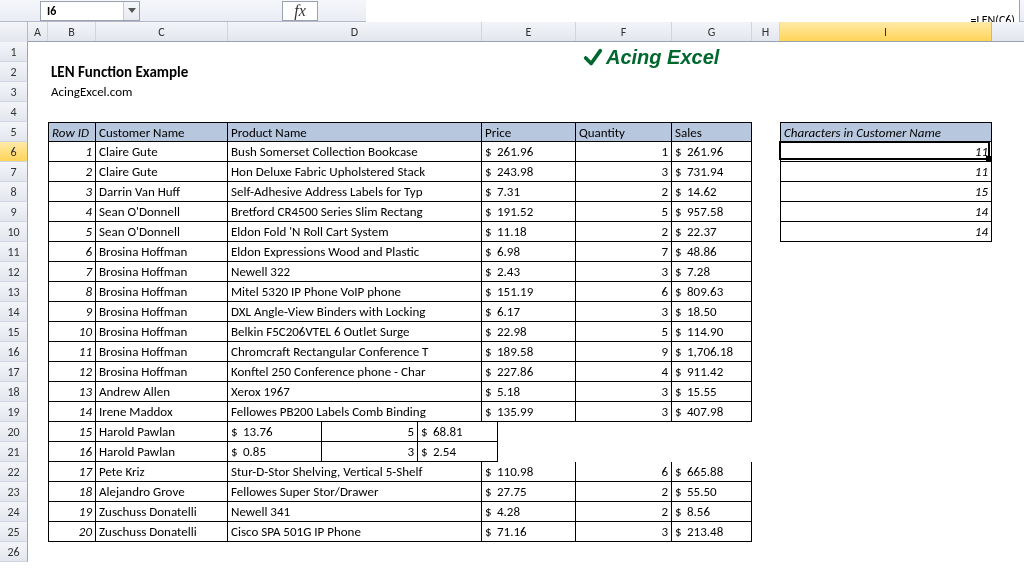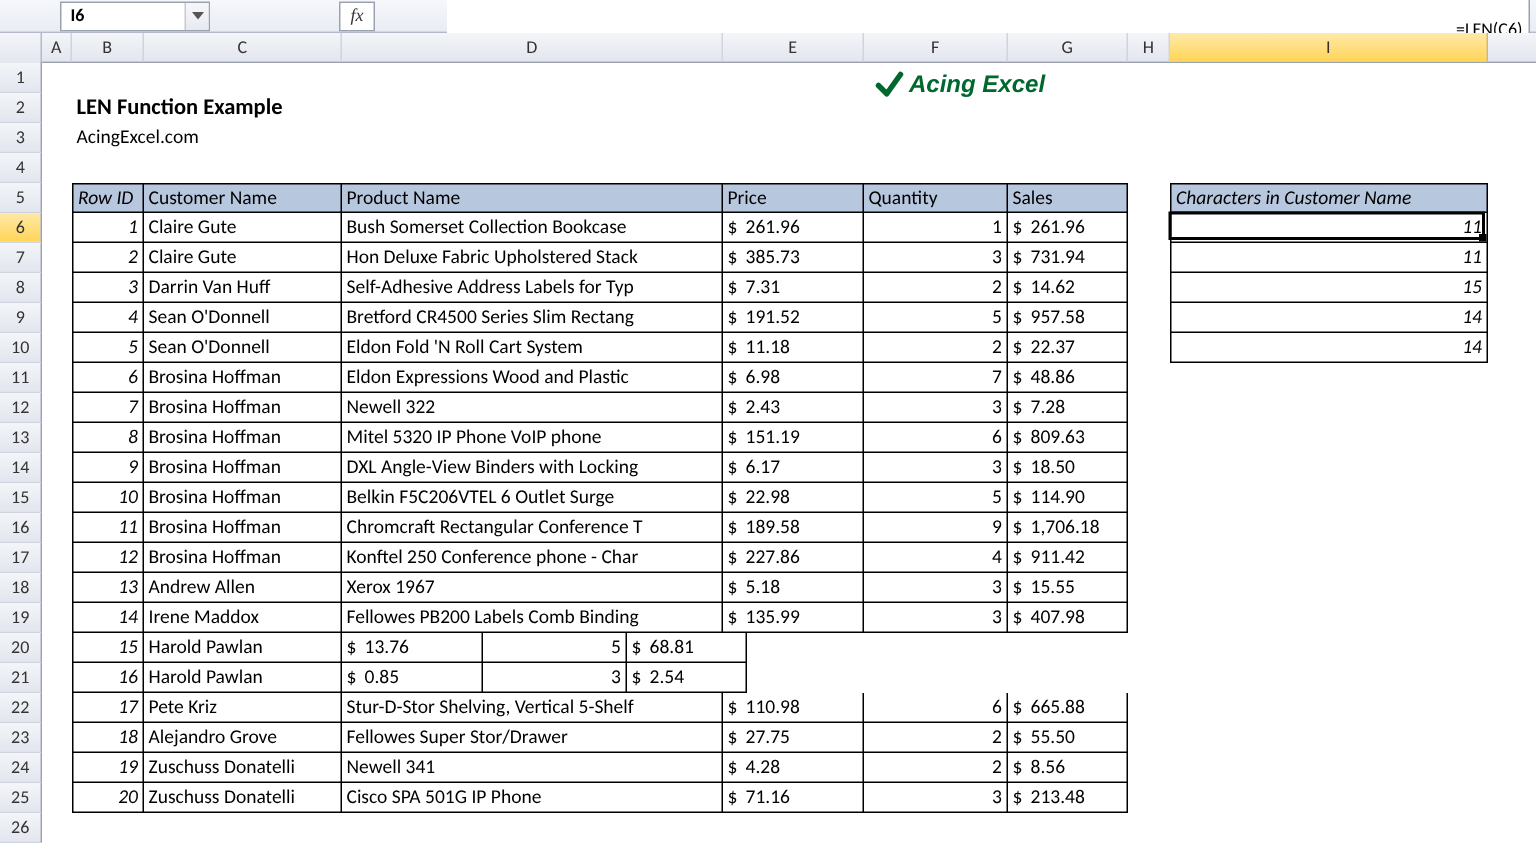--- a/index.html
+++ b/index.html
@@ -31,25 +31,25 @@
     font-weight: bold;
   }
   .name-drop {
     position: absolute; right: 0; top: 0; bottom: 0; width: 16px;
     display: flex; align-items: center; justify-content: center;
     border-left: 1px solid #c4c9d4;
     background: linear-gradient(#f6f7fa,#e7eaf0);
   }
   .name-drop svg { display:block; }
   .fx-btn {
-    width: 24px; height: 20px; margin-left: 36px;
+    width: 36px; height: 20px; margin-left: 92px;
     display:flex; align-items:center; justify-content:center;
     background:#fff; border:1px solid #9aa2b0;
     font-style: italic; font-family: "Times New Roman", serif;
-    font-size: 12px; color:#333;
+    font-size: 16px; color:#333;
   }
   .formula-input {
     flex: 1; height: 20px; margin: 0 4px 0 0;
     background:#fff; border:1px solid #9aa2b0; border-left:none;
     padding: 12px 4px; line-height:18px;text-align:right;
   }
 
   
   .grid {
     position: relative;
@@ -130,21 +130,21 @@
   
   .title1 { font-weight: bold; font-size: 15px; }
   .sub1 { font-size: 13px; }
 
   
   .logo {
     position: absolute;
     left: 582px; top: 24px;
     display:flex; align-items:center;
     font-family: Arial, sans-serif;
-    font-size: 16px; font-weight: bold;
+    font-size: 20px; font-weight: bold;
     color: #00672e;
     font-style: italic;
   }
   .logo svg { margin-right: 2px; }
 
   
   .sel-ring {
     position: absolute;
     border: 2px solid #000;
     pointer-events: none;
@@ -284,21 +284,21 @@
   </div>
         <div class="row">
     <div class="rn">7</div>
     <div class="cells">
             <div class="cell c-A"></div>
             <div class="cell c-B bordered b-left num">2</div>
             <div class="cell c-C bordered">Claire Gute</div>
             <div class="cell c-D bordered">Hon Deluxe Fabric Upholstered Stack</div>
             <div class="cell c-E bordered money">
               <span class="sym">$</span>
-              <span class="val">385.73</span>
+              <span class="val">243.98</span>
             </div>
             <div class="cell c-F bordered num">3</div>
             <div class="cell c-G bordered money">
               <span class="sym">$</span>
               <span class="val">731.94</span>
             </div>
             <div class="cell c-H"></div>
             <div class="cell c-I bordered b-left num">11</div>
           </div>
   </div>

